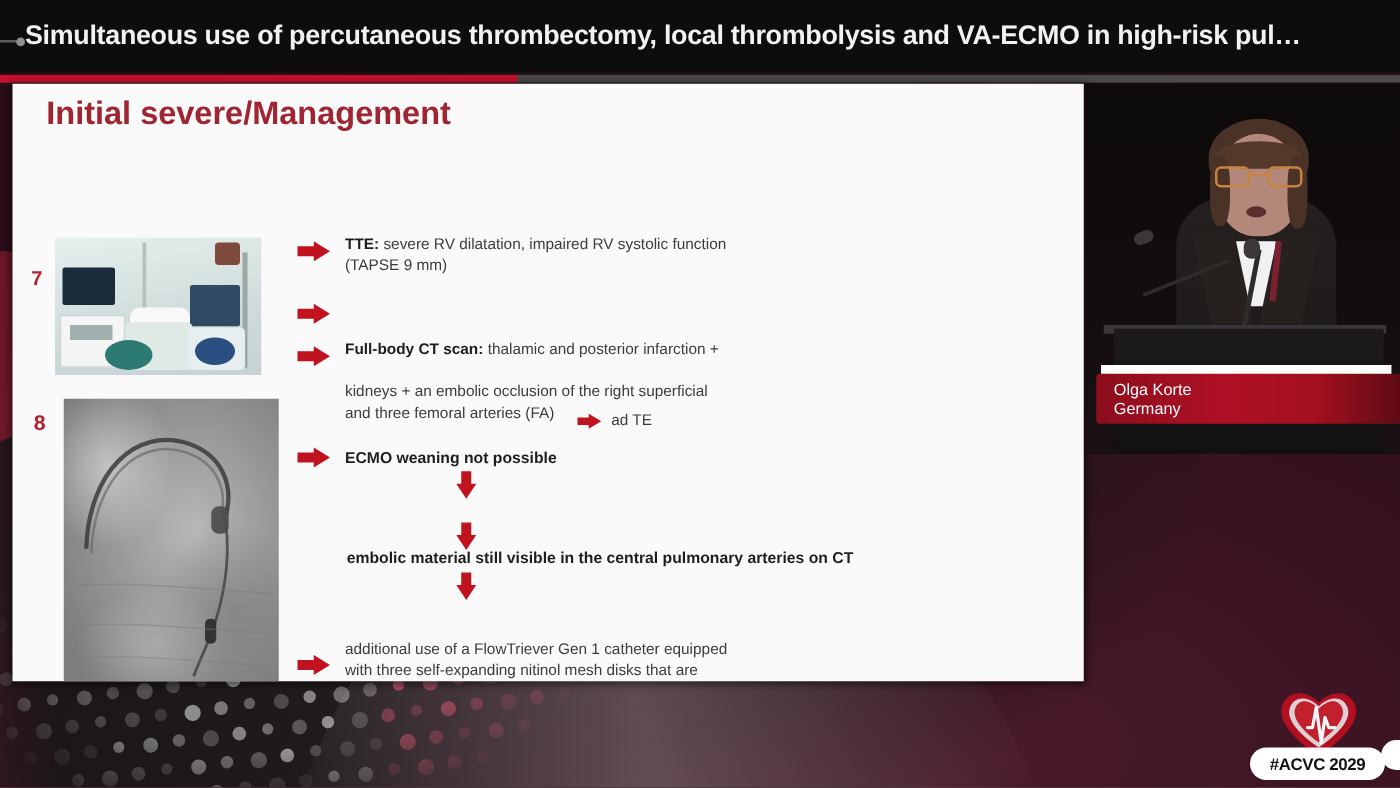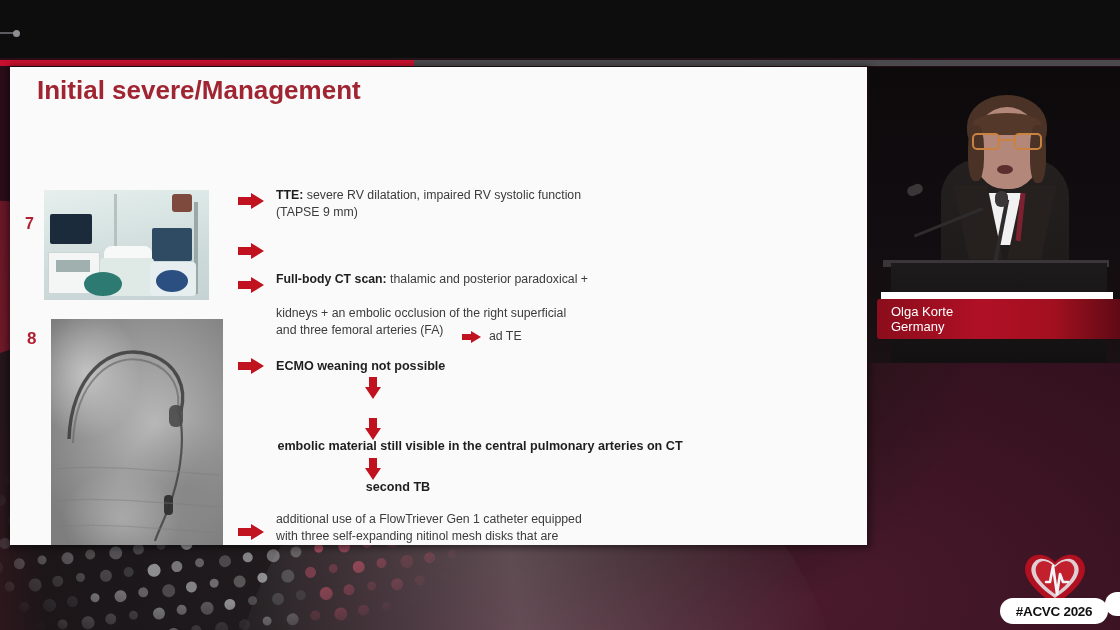--- a/index.html
+++ b/index.html
@@ -570,20 +570,21 @@
       <i class="red" style="left:552px;top:264px;width:12px;height:12px;opacity:0.6833333333333333"></i>
       <i class="red" style="left:576px;top:264px;width:10px;height:10px;opacity:0.5166666666666666"></i>
       <i class="red" style="left:600px;top:264px;width:13px;height:13px;opacity:0.35"></i>
     </div>
 
   <div class="titlebar">
     <div class="title-dot-wrap">
       <div class="title-dot-line"></div>
       <div class="title-dot"></div>
     </div>
+    <h1>Simultaneous use of percutaneous thrombectomy, local thrombolysis and VA-ECMO in high-risk pul…</h1>
   </div>
 
   <div class="progress-track">
     <div class="progress-fill" style="width: 414.4px;"></div>
   </div>
 
   <div class="slide-shadow"></div>
   <div class="slide">
 
     <div class="slide-title">Initial severe/Management</div>
@@ -633,21 +634,21 @@
     <div class="arrow-r" style="left:228px; top:176px;">
       <div class="shaft"></div>
         <div class="head"></div>
     </div>
 
     <div class="arrow-r" style="left:228px; top:210px;">
       <div class="shaft"></div>
         <div class="head"></div>
     </div>
     <div class="txt" style="left:266px; top:204px; width:380px;">
-      <b>Full-body CT scan:</b><span> thalamic and posterior paradoxical +</span><br>
+      <b>Full-body CT scan:</b><span> thalamic and posterior infarction +</span><br>
       <br>
       <span>kidneys + an embolic occlusion of the right superficial</span><br>
       <span>and three femoral arteries (FA)</span>
     </div>
     <div class="arrow-r sm" style="left:452px; top:264px;">
       <div class="shaft"></div>
         <div class="head"></div>
     </div>
     <div class="txt" style="left:479px; top:261px;">ad TE</div>
 
@@ -668,23 +669,20 @@
       <div class="shaft"></div>
         <div class="head"></div>
     </div>
     <div class="txt ctr" style="left:110px; top:371px; width:720px; font-size:12.6px;">
       <b>embolic material still visible in the central pulmonary arteries on CT</b>
     </div>
 
     <div class="arrow-d" style="left:355px; top:391px;">
       <div class="shaft"></div>
         <div class="head"></div>
-    </div>
-    <div class="txt ctr" style="left:223px; top:412px; width:330px; font-size:12.6px;">
-      <b>second TB</b>
     </div>
 
     <div class="arrow-r" style="left:228px; top:457px;">
       <div class="shaft"></div>
         <div class="head"></div>
     </div>
     <div class="txt" style="left:266px; top:444px; width:400px;">
       <span>additional use of a FlowTriever Gen 1 catheter equipped</span><br>
       <span>with three self-expanding nitinol mesh disks that are</span><br>
       <br>
@@ -728,17 +726,17 @@
     </div>
   </div>
 
   <div class="acvc">
     <svg class="heart" viewBox="0 0 70 60">
       <path d="M35 57 C10 40, 2 26, 6 16 C10 5, 24 3, 35 14 C46 3, 60 5, 64 16 C68 26, 60 40, 35 57 Z" fill="#b01020"></path>
       <path d="M35 50 C16 37, 9 26, 12 18 C15 9, 26 8, 35 17 C44 8, 55 9, 58 18 C61 26, 54 37, 35 50 Z" fill="#e8f0f5" opacity=".85"></path>
       <path d="M35 46 C20 35, 14 26, 16 19 C19 11, 27 11, 35 19 C43 11, 51 11, 54 19 C56 26, 50 35, 35 46 Z" fill="#c2202c"></path>
       <path d="M26 34 L30 34 L33 18 L37 46 L40 26 L43 34 L48 34" fill="none" stroke="#f2f6f8" stroke-width="2.6" stroke-linejoin="round" stroke-linecap="round"></path>
     </svg>
-    <div class="pill">#ACVC 2026</div>
+    <div class="pill">#ACVC 2029</div>
   </div>
   <div class="acvc-extra"></div>
 
 </div>
 
 </body></html>

